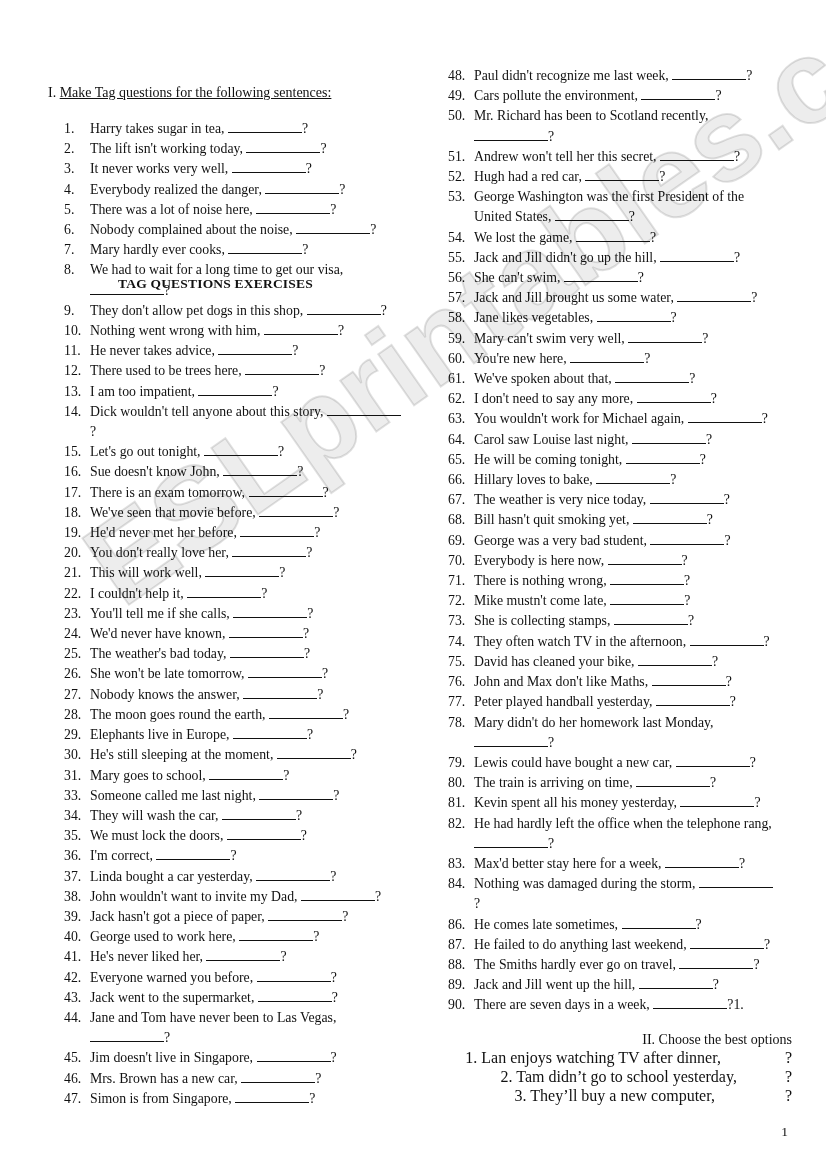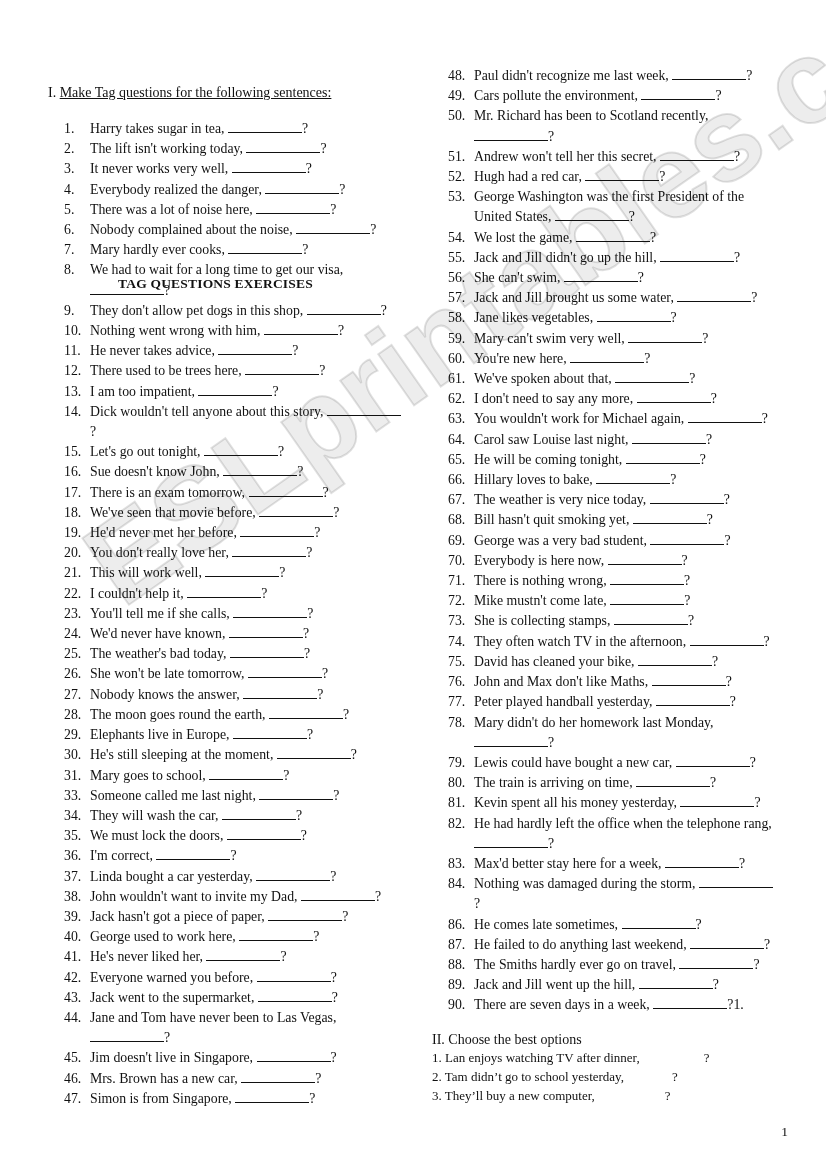--- a/index.html
+++ b/index.html
@@ -16,22 +16,22 @@
   ol.items { list-style: none; margin: 16px; padding: 0; }
   .item { display: flex; font-size: 13.8px; line-height: 20.2px; }
   .num { width: 26px; flex: 0 0 26px; }
   .text { flex: 1; }
   .blank { display: inline-block; border-bottom: 1px solid #111; height: 11px; vertical-align: baseline; }
   .watermark { position: absolute; left: 60px; top: 520px; font-family: "Liberation Sans", sans-serif;
                font-size: 118px; font-weight: bold; color: rgba(0,0,0,0.07);
                transform: rotate(-35deg); transform-origin: left top; white-space: nowrap;
                -webkit-text-stroke: 2px rgba(0,0,0,0.12); pointer-events: none; }
   .page-number { position: absolute; right: 38px; top: 1124px; font-size: 13.5px; }
-  .sec2 { margin-top: 4px; }
-  .opt { font-size: 13px; line-height: 19px; }
+  .sec2 { margin-top: 4px; text-align: right; }
+  .opt { font-size: 16px; line-height: 19px; }
 </style>
 </head>
 <body>
 
 <div class="watermark">ESLprintables.com</div>
 
 <div class="title">TAG QUESTIONS EXERCISES</div>
 
 <div class="sec1 section-heading">
   <span>I.</span>

